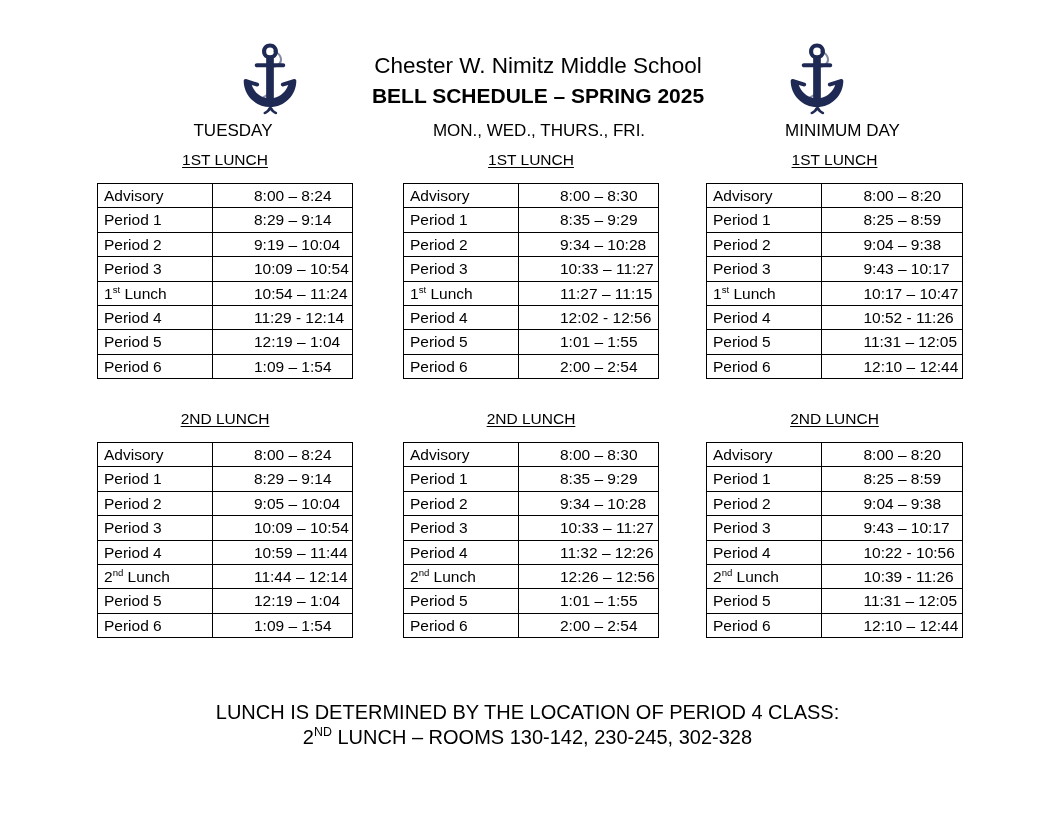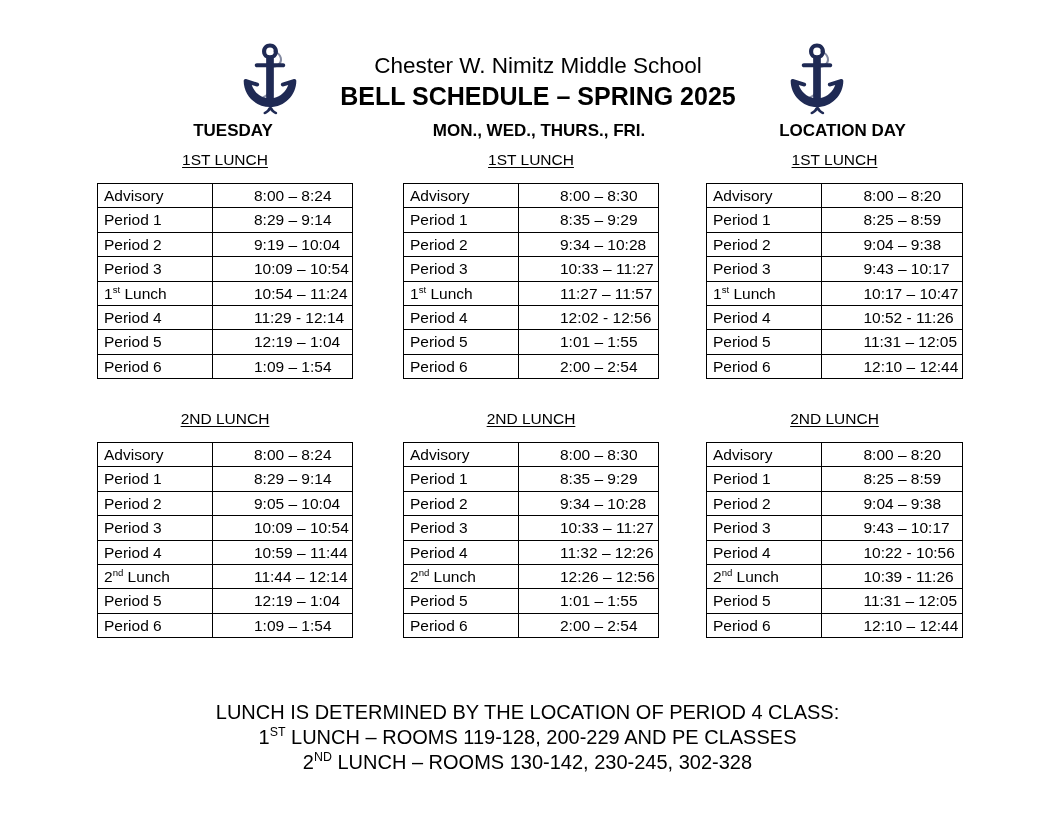--- a/index.html
+++ b/index.html
@@ -42,34 +42,33 @@
     width: 420px;
     text-align: center;
   }
   .school-name {
     font-size: 22.5px;
     line-height: 28px;
     font-weight: 400;
     white-space: nowrap;
   }
   .schedule-title {
-    font-size: 25px;
+    font-size: 21px;
     line-height: 28px;
     font-weight: bold;
     white-space: nowrap;
     margin-top: 2px;
   }
 
   .daylabels {
     position: absolute;
     left: 0;
     top: 76px;
     width: 934px;
     height: 26px;
-    font-weight: bold;
   }
   .daylabel {
     position: absolute;
     top: 0;
     font-size: 17px;
     line-height: 26px;
     text-align: center;
     white-space: nowrap;
   }
   .daylabel.c0 { left: 97px;  width: 256px; }
@@ -169,21 +168,21 @@
   </div>
 
   <div class="title-block">
     <div class="school-name">Chester W. Nimitz Middle School</div>
     <div class="schedule-title">BELL SCHEDULE – SPRING 2025</div>
   </div>
 
   <div class="daylabels">
     <div class="daylabel c0">TUESDAY</div>
     <div class="daylabel c1">MON., WED., THURS., FRI.</div>
-    <div class="daylabel c2">LOCATION DAY</div>
+    <div class="daylabel c2">MINIMUM DAY</div>
   </div>
 </div>
 
 <div class="section first">
   <div class="col c0">
     <div class="lunch-heading">1ST LUNCH</div>
     <table class="sched">
         <tbody>
           <tr>
             <td class="label">Advisory</td>
@@ -235,21 +234,21 @@
           <tr>
             <td class="label">Period 2</td>
             <td class="time">9:34 – 10:28</td>
           </tr>
           <tr>
             <td class="label">Period 3</td>
             <td class="time">10:33 – 11:27</td>
           </tr>
           <tr>
             <td class="label"><span>1</span><sup>st</sup><span>  Lunch</span></td>
-            <td class="time">11:27 – 11:57</td>
+            <td class="time">11:27 – 11:15</td>
           </tr>
           <tr>
             <td class="label">Period 4</td>
             <td class="time">12:02 - 12:56</td>
           </tr>
           <tr>
             <td class="label">Period 5</td>
             <td class="time">1:01 – 1:55</td>
           </tr>
           <tr>
@@ -416,18 +415,15 @@
             <td class="time">12:10 – 12:44</td>
           </tr>
         </tbody>
       </table>
   </div>
 </div>
 
 <div class="footer">
   <div class="footer-line">LUNCH IS DETERMINED BY THE LOCATION OF PERIOD 4 CLASS:</div>
   <div class="footer-line">
-    <span>1</span><sup>ST</sup><span> LUNCH – ROOMS 119-128, 200-229 AND PE CLASSES</span>
-  </div>
-  <div class="footer-line">
     <span>2</span><sup>ND</sup><span>  LUNCH – ROOMS 130-142, 230-245, 302-328</span>
   </div>
 </div>
 
 </body></html>

